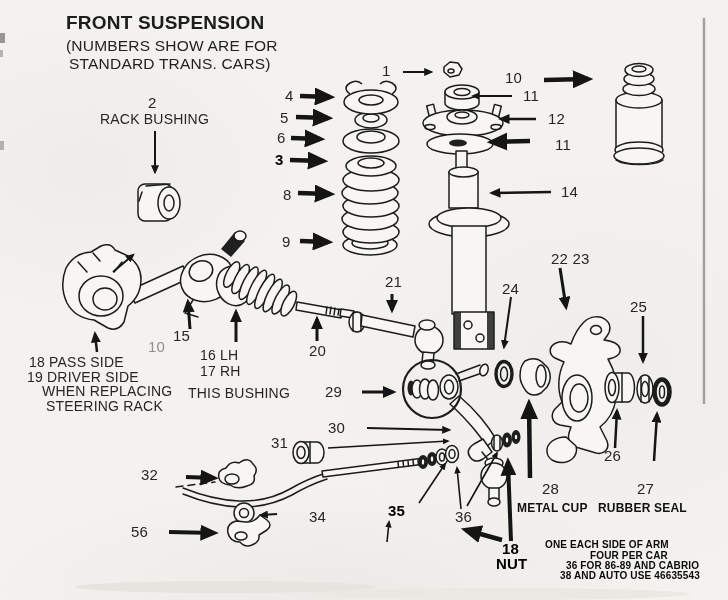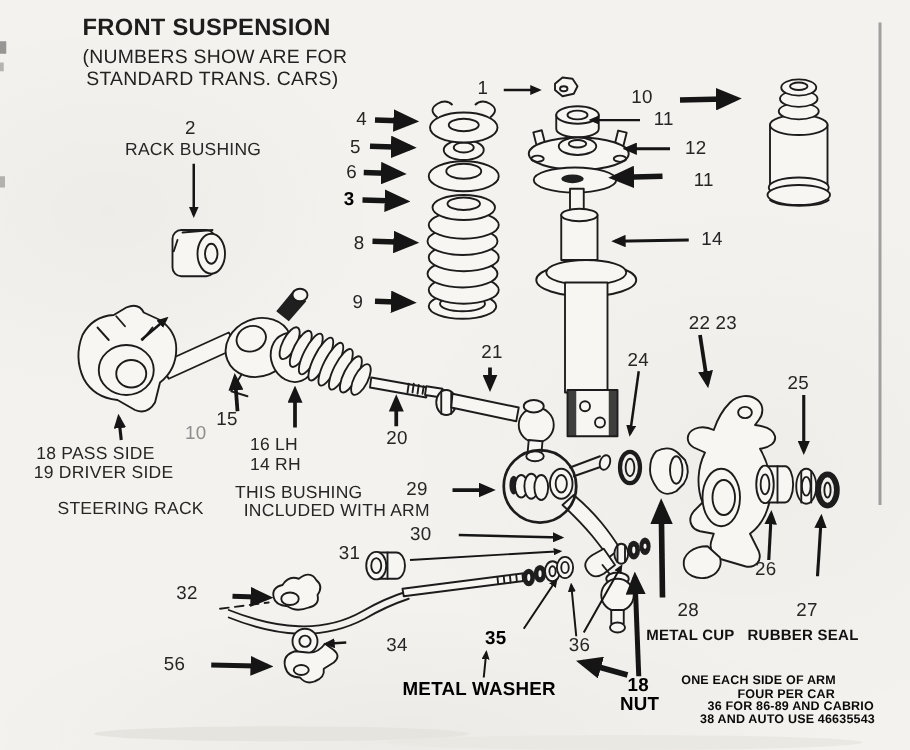--- a/index.html
+++ b/index.html
@@ -311,50 +311,49 @@
 
 <div class="lbl" style="left:505px;top:70px">10</div>
 <div class="lbl" style="left:523px;top:88px">11</div>
 <div class="lbl" style="left:548px;top:111px">12</div>
 <div class="lbl" style="left:555px;top:137px">11</div>
 <div class="lbl" style="left:561px;top:184px">14</div>
 
 <div class="lbl" style="left:173px;top:328px">15</div>
 <div class="lbl ghost" style="left:148px;top:339px">10</div>
 <div class="lbl sm" style="left:200px;top:348px">16 LH</div>
-<div class="lbl sm" style="left:200px;top:364px">14 RH</div>
+<div class="lbl sm" style="left:200px;top:364px">17 RH</div>
 <div class="lbl" style="left:309px;top:343px">20</div>
 <div class="lbl" style="left:385px;top:274px">21</div>
 
 <div class="lbl sm" style="left:29px;top:355px">18 PASS SIDE</div>
 <div class="lbl sm" style="left:27px;top:370px">19 DRIVER SIDE</div>
+<div class="lbl sm" style="left:42px;top:384px">WHEN REPLACING</div>
 <div class="lbl sm" style="left:46px;top:399px">STEERING RACK</div>
 
 <div class="lbl sm" style="left:188px;top:386px">THIS BUSHING</div>
-<div class="lbl sm" style="left:195px;top:401px">INCLUDED WITH ARM</div>
 <div class="lbl" style="left:325px;top:384px">29</div>
 
 <div class="lbl" style="left:551px;top:251px">22 23</div>
 <div class="lbl" style="left:502px;top:281px">24</div>
 <div class="lbl" style="left:630px;top:299px">25</div>
 
 <div class="lbl" style="left:328px;top:420px">30</div>
 <div class="lbl" style="left:271px;top:435px">31</div>
 <div class="lbl" style="left:141px;top:467px">32</div>
 <div class="lbl" style="left:131px;top:524px">56</div>
 <div class="lbl" style="left:309px;top:509px">34</div>
 
 <div class="lbl" style="left:604px;top:448px">26</div>
 <div class="lbl" style="left:637px;top:481px">27</div>
 <div class="lbl cap" style="left:598px;top:502px">RUBBER SEAL</div>
 <div class="lbl" style="left:542px;top:481px">28</div>
 <div class="lbl cap" style="left:517px;top:502px">METAL CUP</div>
 
 <div class="lbl b" style="left:388px;top:503px">35</div>
-<div class="lbl b" style="left:322px;top:544px">METAL WASHER</div>
 <div class="lbl" style="left:455px;top:509px">36</div>
 <div class="lbl b" style="left:502px;top:541px">18</div>
 <div class="lbl b" style="left:496px;top:556px">NUT</div>
 
 <div class="lbl note" style="left:545px;top:540px">ONE EACH SIDE OF ARM</div>
 <div class="lbl note" style="left:590px;top:551px">FOUR PER CAR</div>
 <div class="lbl note" style="left:566px;top:561px">36 FOR 86-89 AND CABRIO</div>
 <div class="lbl note" style="left:560px;top:571px">38 AND AUTO USE 46635543</div>
 
 </div>

